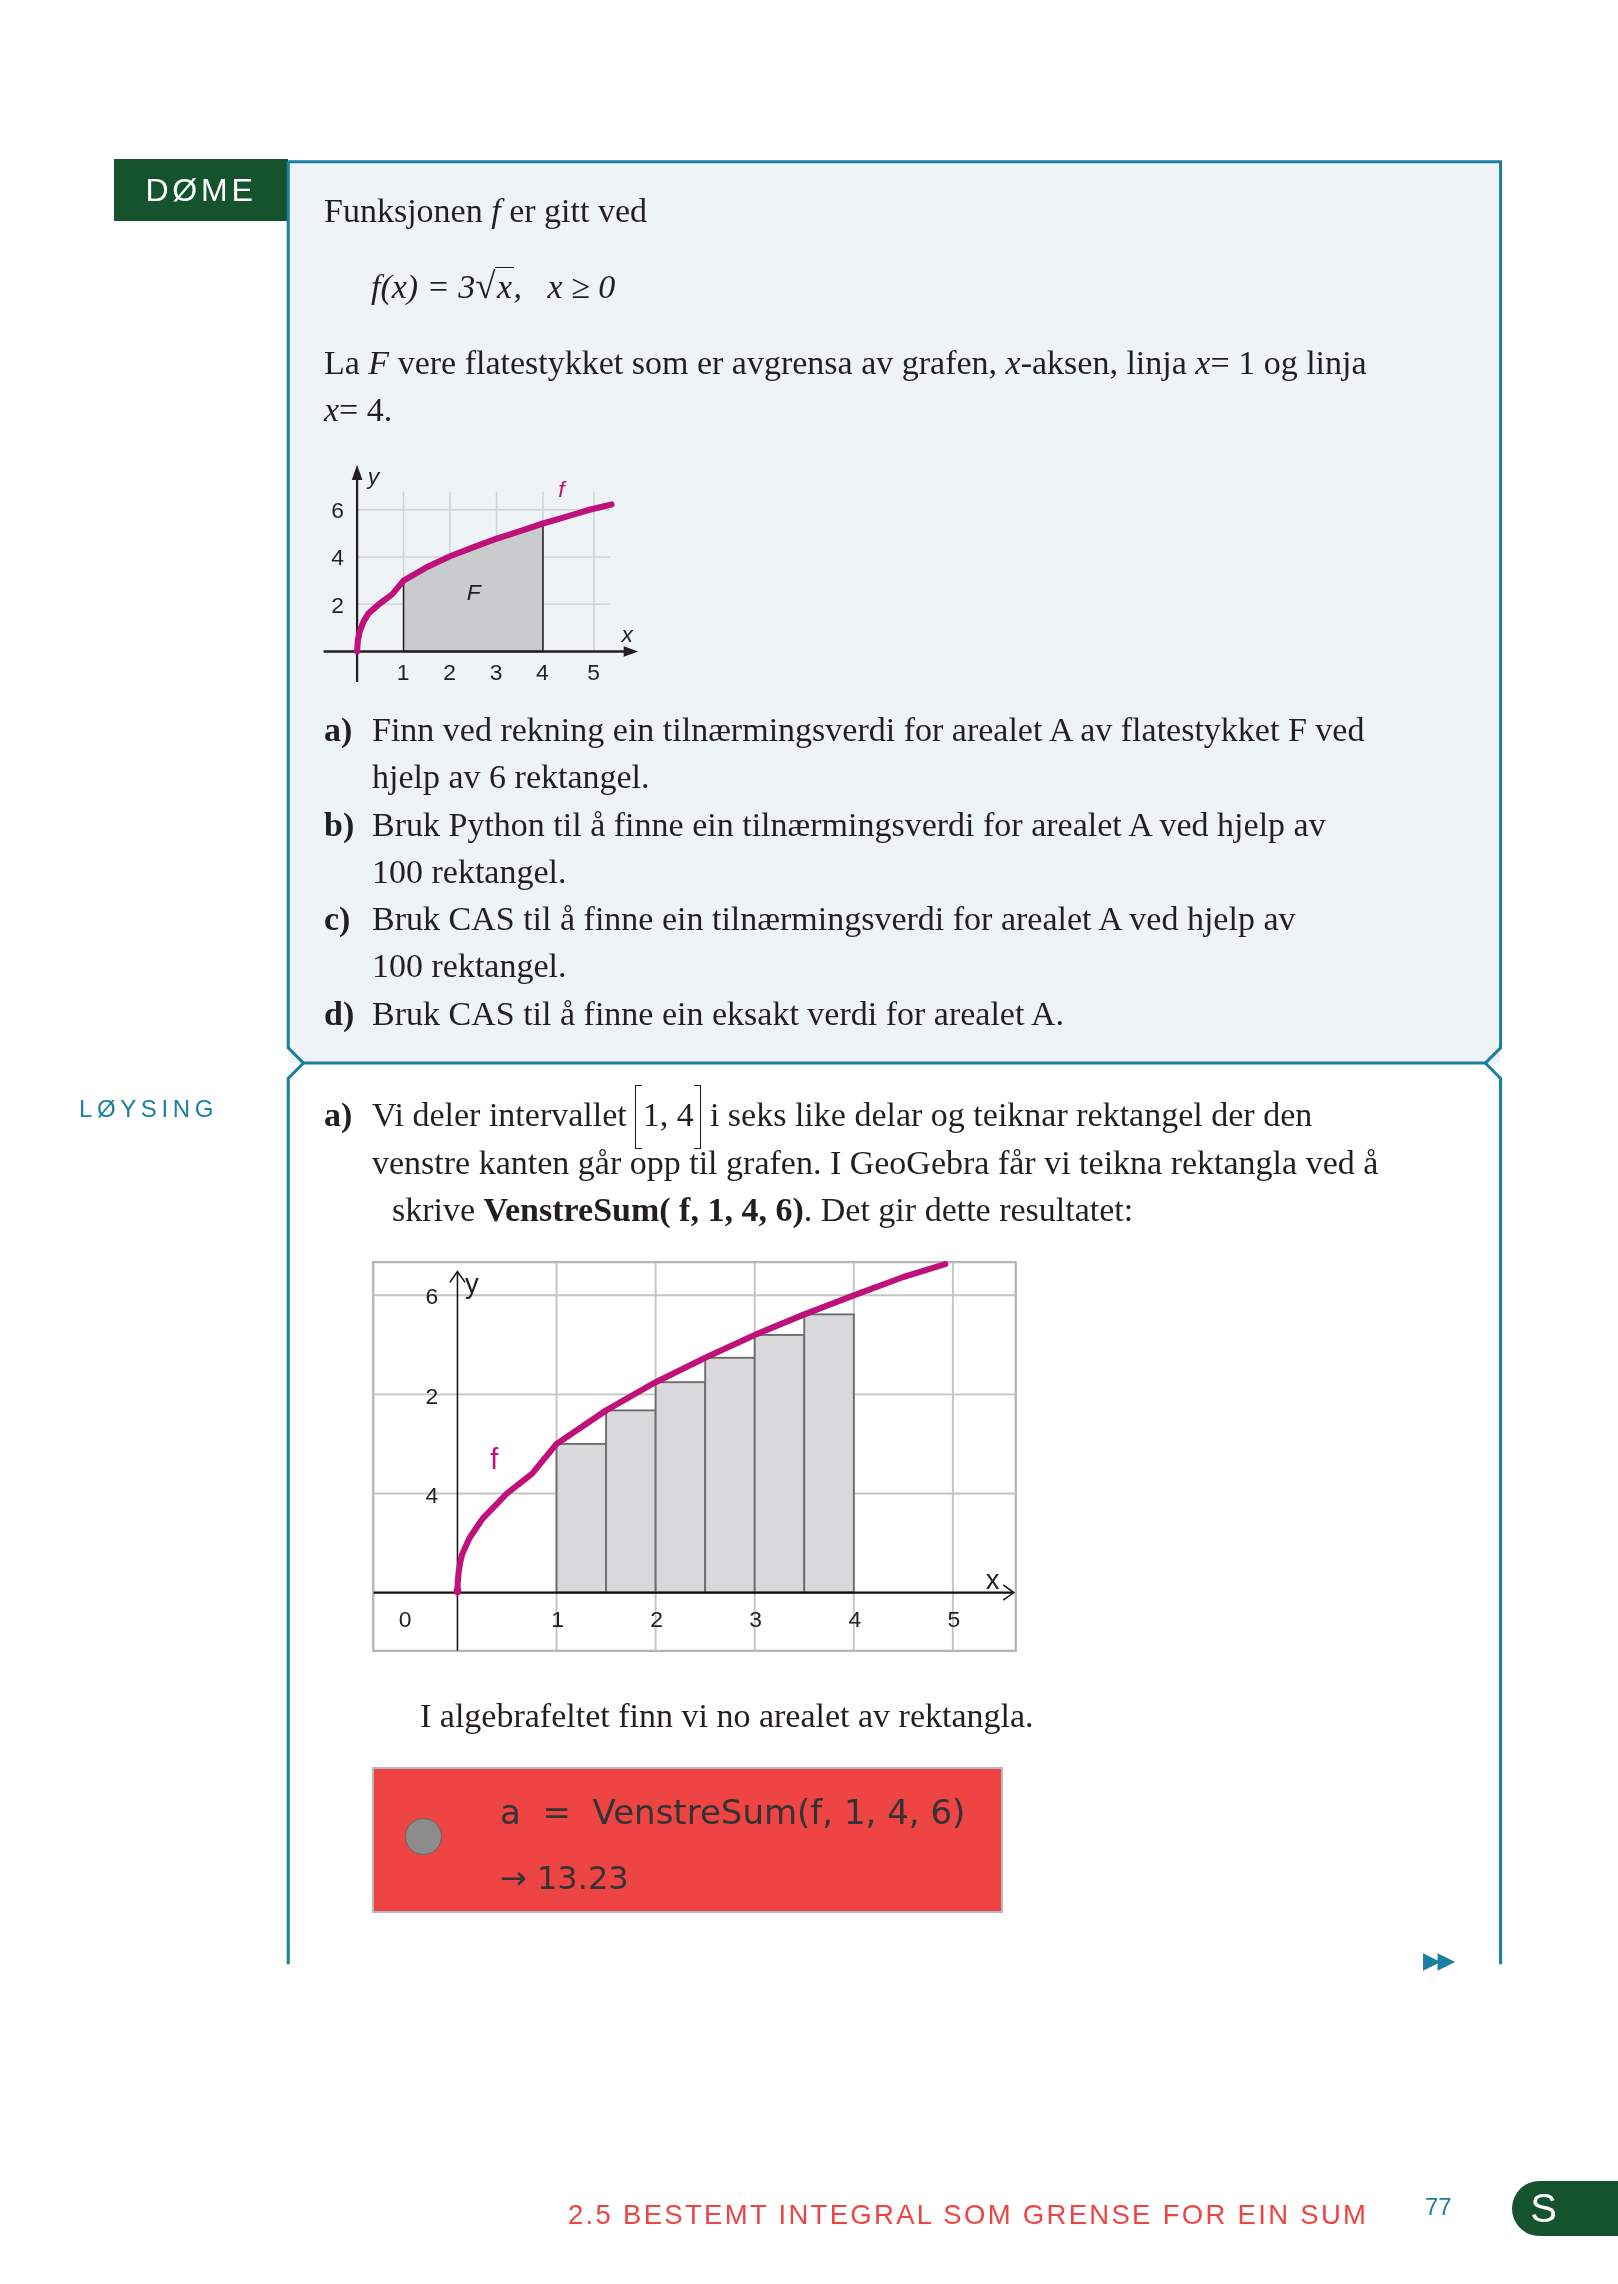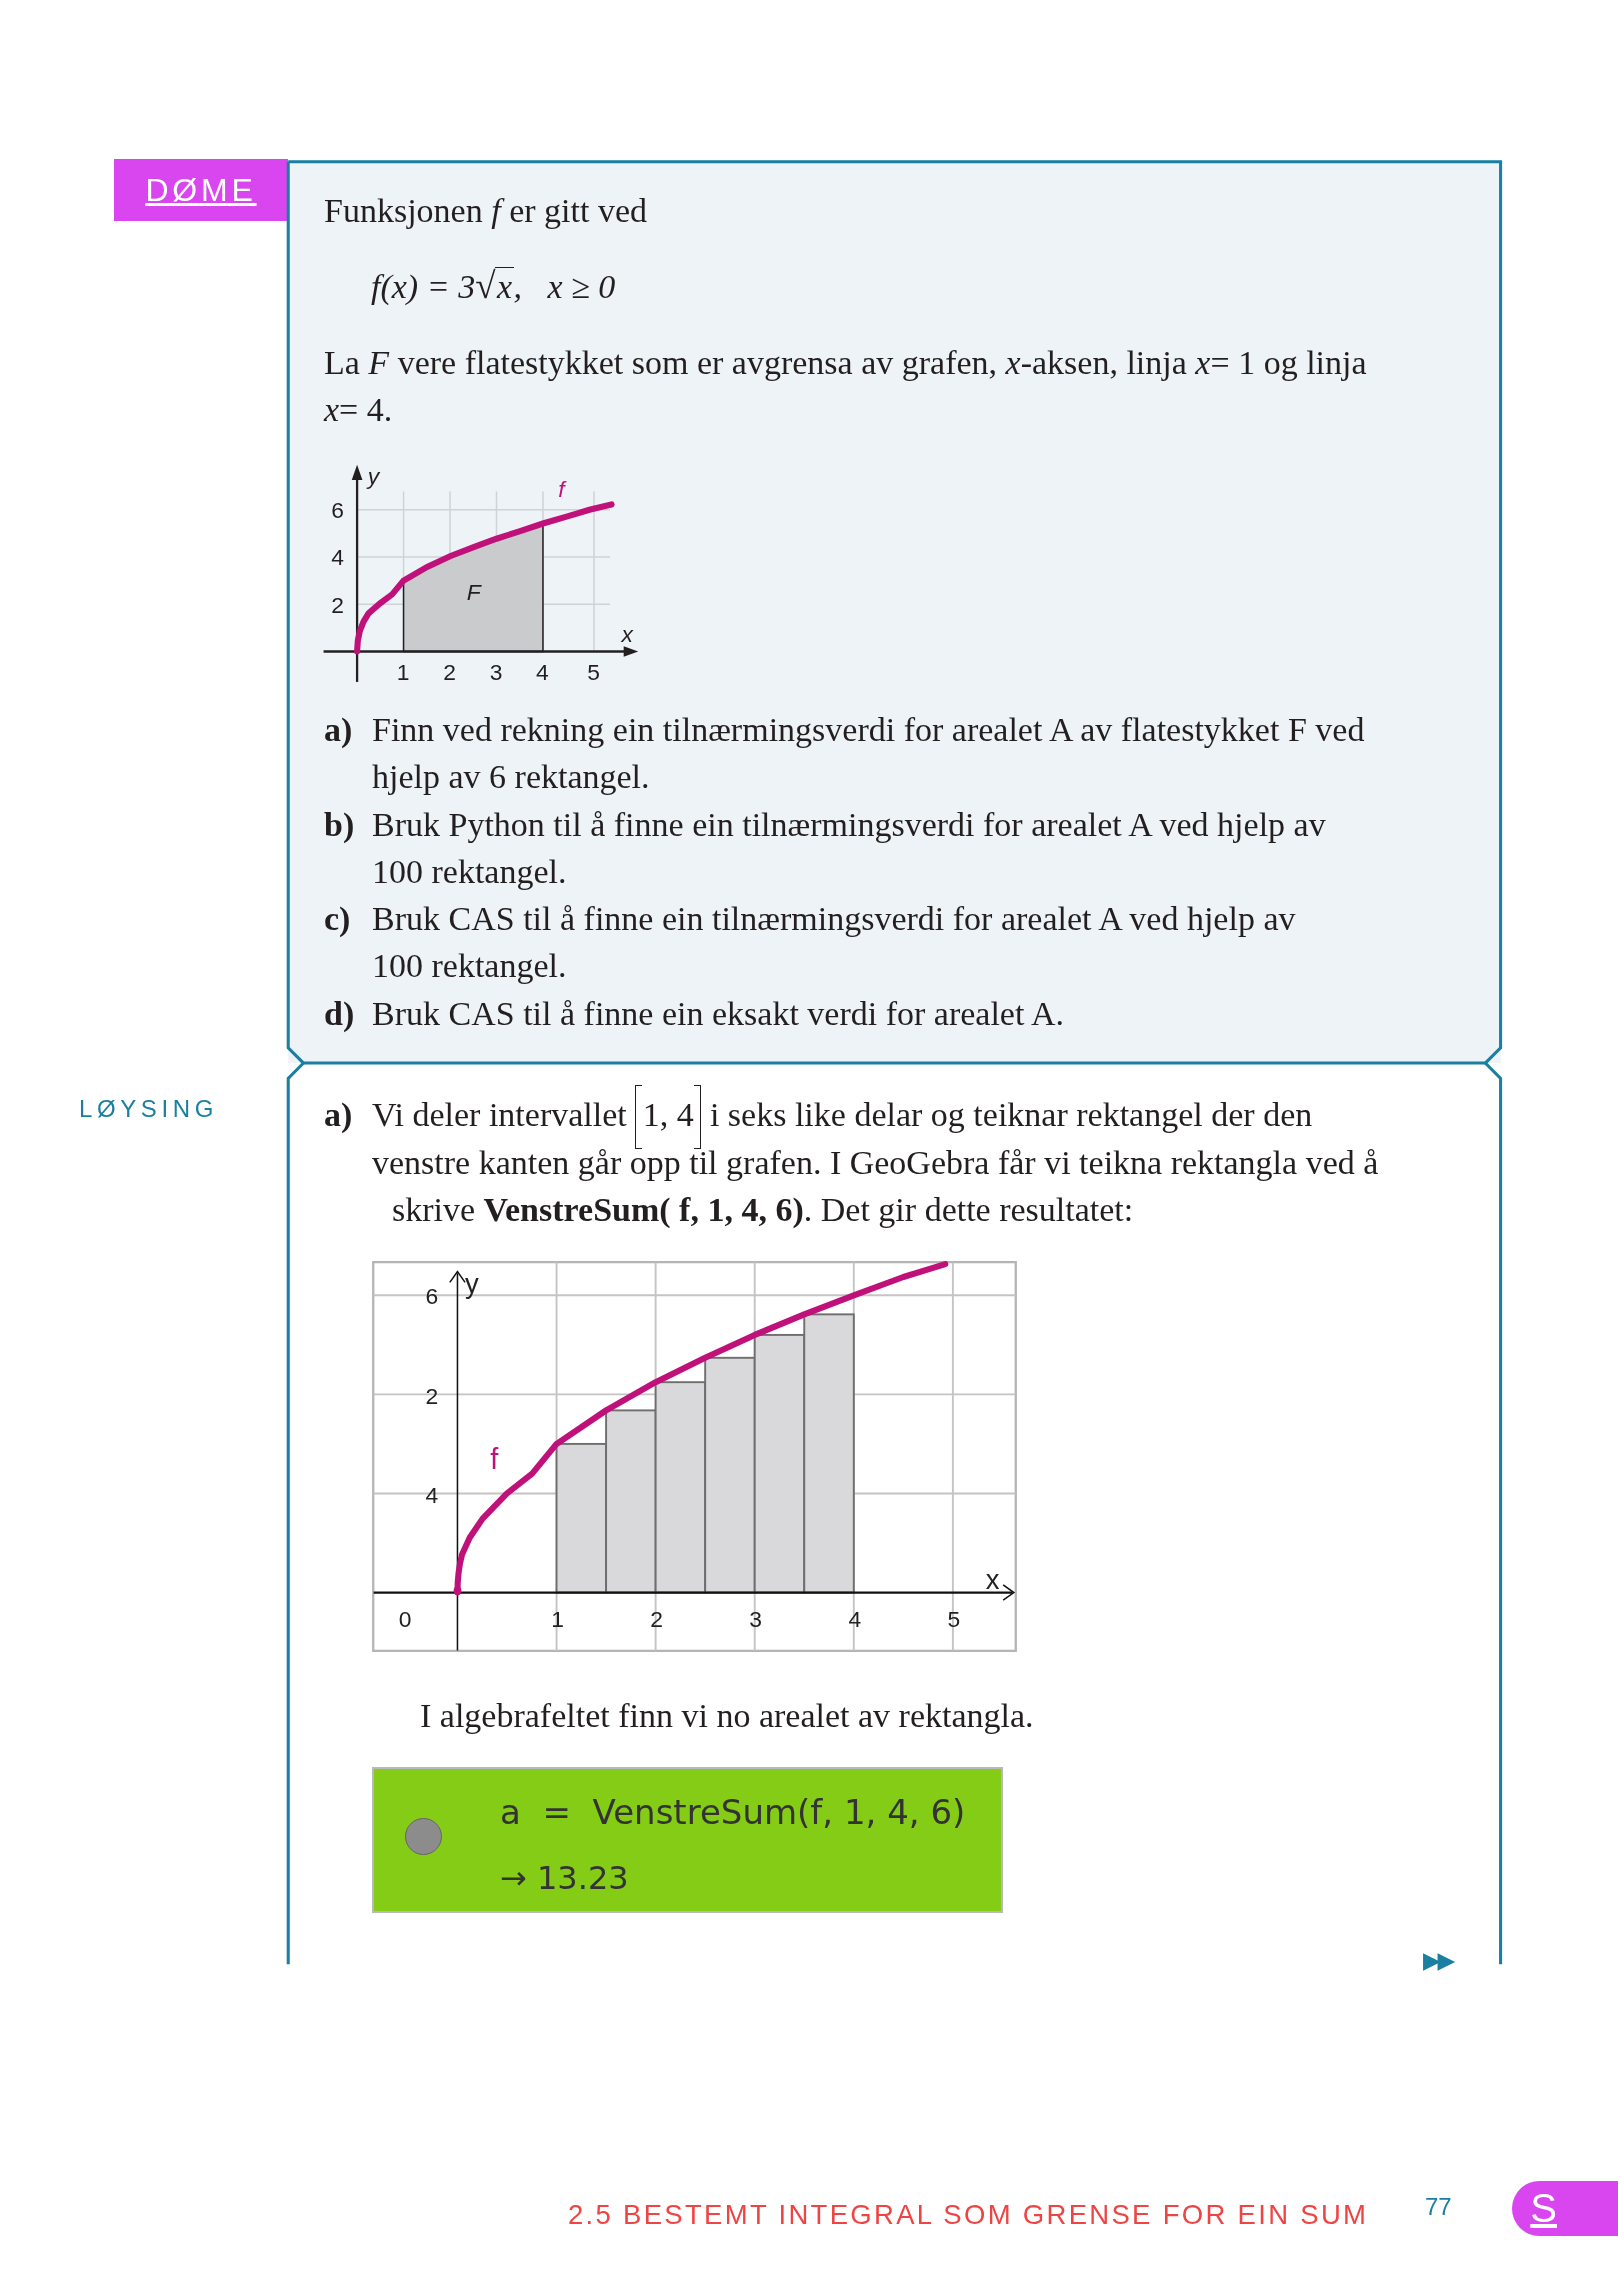--- a/index.html
+++ b/index.html
@@ -1,33 +1,33 @@
 <!DOCTYPE html>
 <html style="font-size:12.2px"><head>
 <meta charset="utf-8">
 <style>
   html, body { margin:0; padding:0; }
   body { width:1618px; height:2284px; position:relative; background:#ffffff; overflow:hidden;
          font-family:"Liberation Serif","DejaVu Serif",serif; color:#231f20; }
   .abs { position:absolute; }
   .sans { font-family:"Liberation Sans","DejaVu Sans",sans-serif; }
-  .teal-bg { background:#d946ef;text-decoration:underline; }
+  .teal-bg { background:#14532d; }
   .label-dome { left:114px; top:159px; width:174px; height:62px; color:#ffffff; font-size:32px;
                 letter-spacing:3.8px; display:flex; align-items:center; justify-content:center; }
   .label-loysing { left:79px; top:1095px; color:#1a7fa0; font-size:24px; letter-spacing:4.6px; }
   .txt { font-size:34px; line-height:47px; white-space:nowrap; }
   .it { font-style:italic; }
   .b { font-weight:bold; }
   .qlabel { position:absolute; left:0; font-weight:bold; }
   .qtext { position:absolute; left:48px; }
   .footer { left:568px; top:2199px; font-size:27.5px; letter-spacing:2.3px; color:#ef4444; }
   .pageno { left:1425px; top:2193px; font-size:24px; color:#1a7fa0; }
   .stab { left:1512px; top:2181px; width:106px; height:55px; border-radius:27.5px 0 0 27.5px;
           color:#fff; font-size:40px; display:flex; align-items:center; padding-left:18.3px; box-sizing:border-box; }
-  .alg-box { left:372px; top:1767px; width:631px; height:146px; border:2.3px solid #b9b9b9; box-sizing:border-box; background:#84cc16; }
+  .alg-box { left:372px; top:1767px; width:631px; height:146px; border:2.3px solid #b9b9b9; box-sizing:border-box; background:#ef4444; }
   .alg-font { font-family:"DejaVu Sans","Liberation Sans",sans-serif; color:#333; }
   .ffwd { left:1423px; top:1947px; color:#1a7fa0; font-size:23px; letter-spacing:-3.1px; }
   .bracket { display:inline-block; position:relative; padding:0 7.6px; }
   .bracket:before, .bracket:after { content:""; position:absolute; top:-6.1px; bottom:-10.7px; width:6.1px;
       border:1.5px solid #231f20; }
   .bracket:before { left:0; border-right:none; }
   .bracket:after { right:0; border-left:none; }
 </style>
 </head>
 <body>

